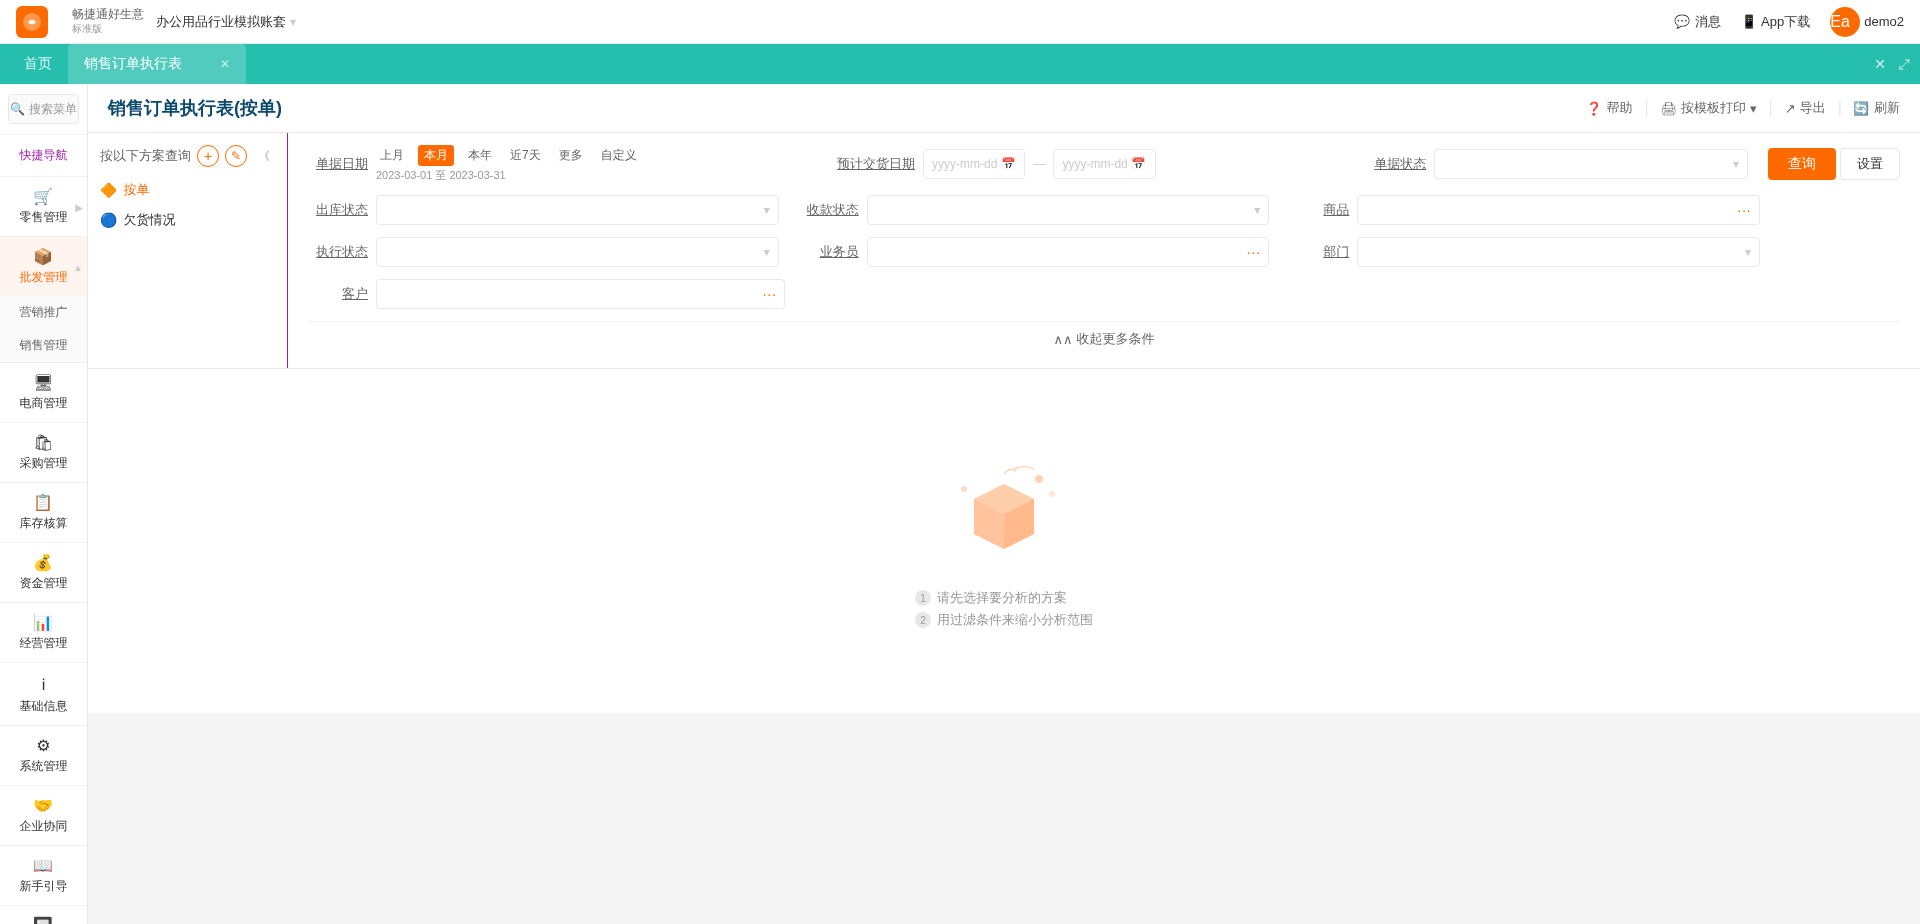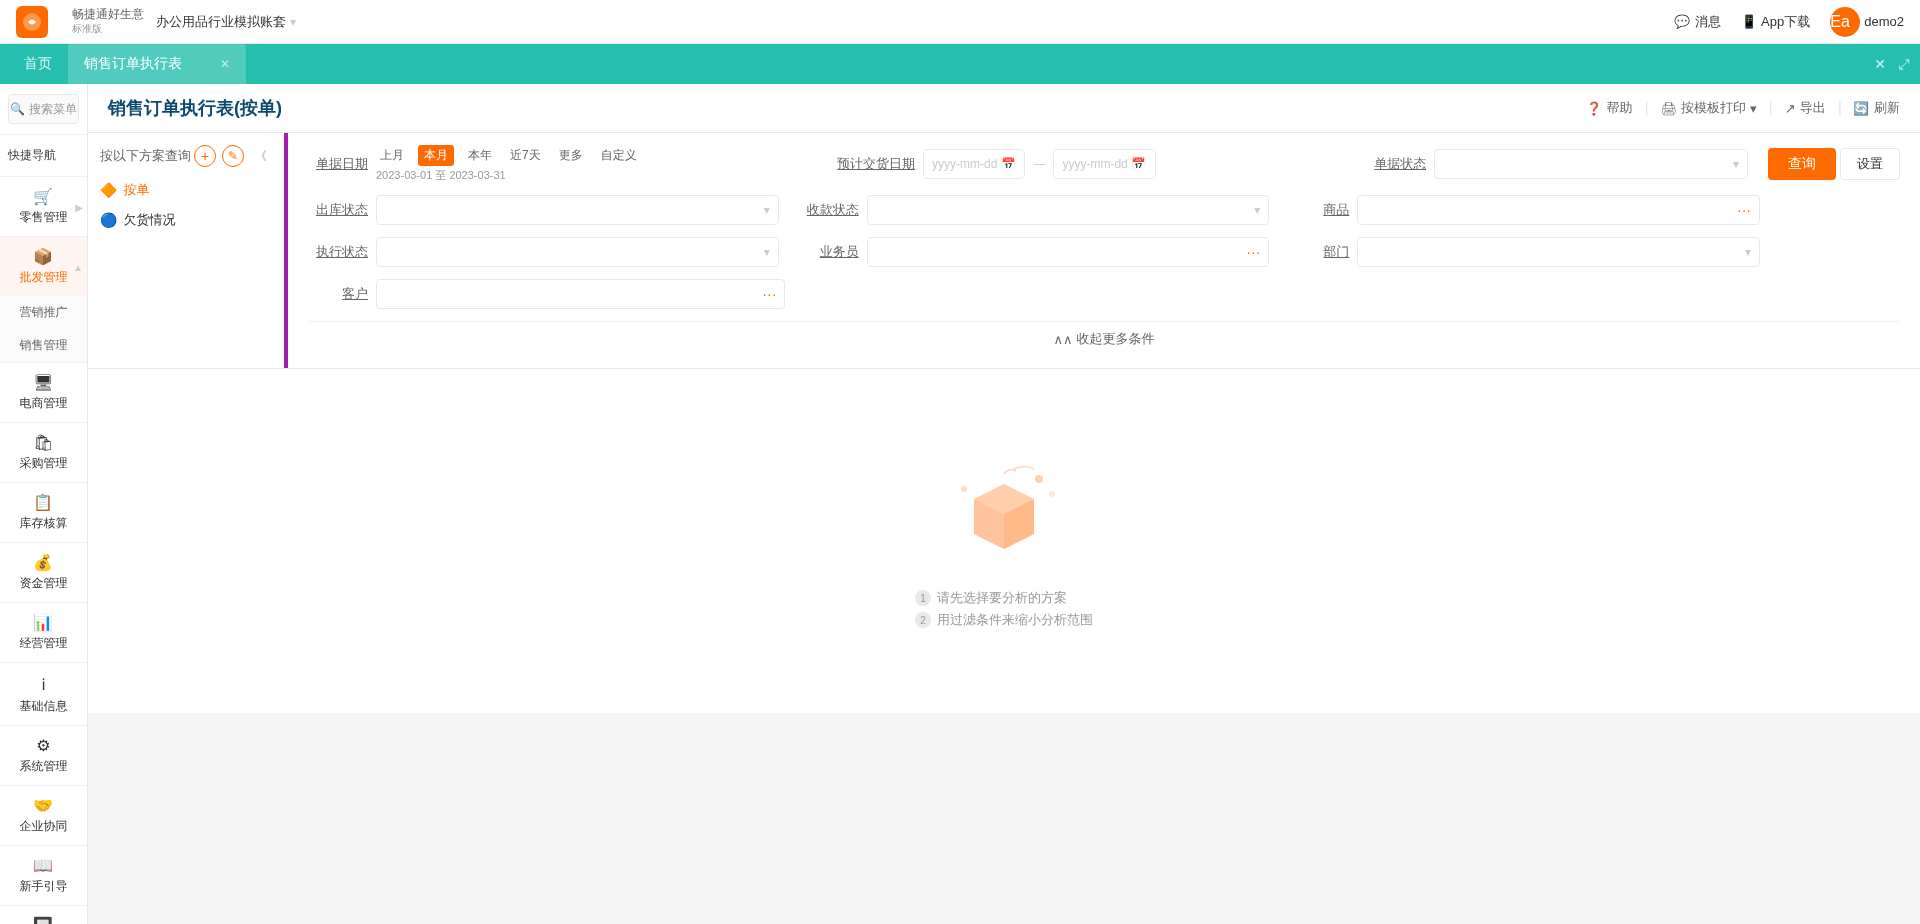--- a/index.html
+++ b/index.html
@@ -40,21 +40,21 @@
     .main-layout { display: flex; height: calc(924px - 44px - 40px); }
 
     
     .sidebar {
       width: 88px; background: #fff; border-right: 1px solid #e8e8e8;
       display: flex; flex-direction: column; overflow-y: auto; flex-shrink: 0;
     }
     .sidebar-search { padding: 10px 8px; border-bottom: 1px solid #f0f0f0; }
     .sidebar-search-btn { width: 100%; height: 30px; border: 1px solid #e8e8e8; border-radius: 4px; background: #fafafa; display: flex; align-items: center; justify-content: center; gap: 4px; font-size: 12px; color: #999; cursor: pointer; }
     .sidebar-nav { padding: 6px 0; border-bottom: 1px solid #f0f0f0; }
-    .sidebar-nav-item { display: flex; align-items: center; justify-content: flex-start; padding: 6px 8px; font-size: 12px; color: #404040; cursor: pointer; }
+    .sidebar-nav-item { display: flex; align-items: center; justify-content: center; padding: 6px 8px; font-size: 12px; color: #a21caf; cursor: pointer; }
     .sidebar-section { border-bottom: 1px solid #f0f0f0; }
     .sidebar-item {
       display: flex; flex-direction: column; align-items: center; justify-content: center;
       padding: 10px 4px; cursor: pointer; font-size: 12px; color: #333; gap: 3px;
       position: relative;
     }
     .sidebar-item .item-icon { font-size: 16px; }
     .sidebar-item .arrow { font-size: 10px; color: #ccc; position: absolute; right: 4px; top: 50%; transform: translateY(-50%); }
     .sidebar-item.expanded { background: #fff5f0; color: #ff6a00; }
     .sidebar-sub-items { background: #fafafa; }
@@ -73,21 +73,21 @@
     .page-action-btn { display: flex; align-items: center; gap: 4px; font-size: 13px; color: #666; cursor: pointer; }
     .action-divider { color: #e8e8e8; }
 
     
     .filter-panel {
       background: #fff; margin: 0; padding: 0;
       border-bottom: 1px solid #e8e8e8;
     }
     .filter-layout { display: flex; }
     .filter-sidebar {
-      width: 200px; flex-shrink: 0; border-right: 4px solid #a21caf;
+      width: 200px; flex-shrink: 0; border-right: 1px solid #a21caf;
       padding: 12px 0;
     }
     .filter-sidebar-header { display: flex; align-items: center; justify-content: space-between; padding: 0 12px 8px; }
     .filter-sidebar-title { font-size: 13px; color: #666; }
     .filter-sidebar-btn { width: 22px; height: 22px; border-radius: 50%; display: flex; align-items: center; justify-content: center; font-size: 14px; cursor: pointer; color: #ff6a00; border: 1px solid #ff6a00; }
     .filter-sidebar-collapse { width: 22px; height: 22px; display: flex; align-items: center; justify-content: center; cursor: pointer; color: #999; font-size: 12px; }
 
     .filter-item {
       display: flex; align-items: center; gap: 6px; padding: 6px 12px;
       font-size: 13px; color: #333; cursor: pointer;

